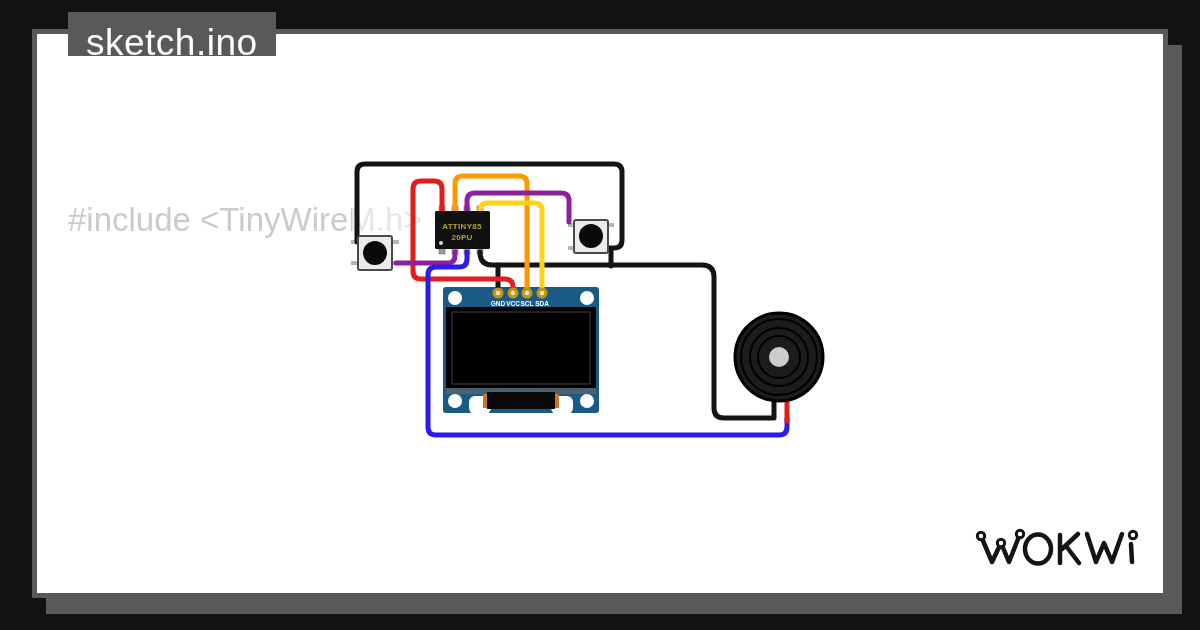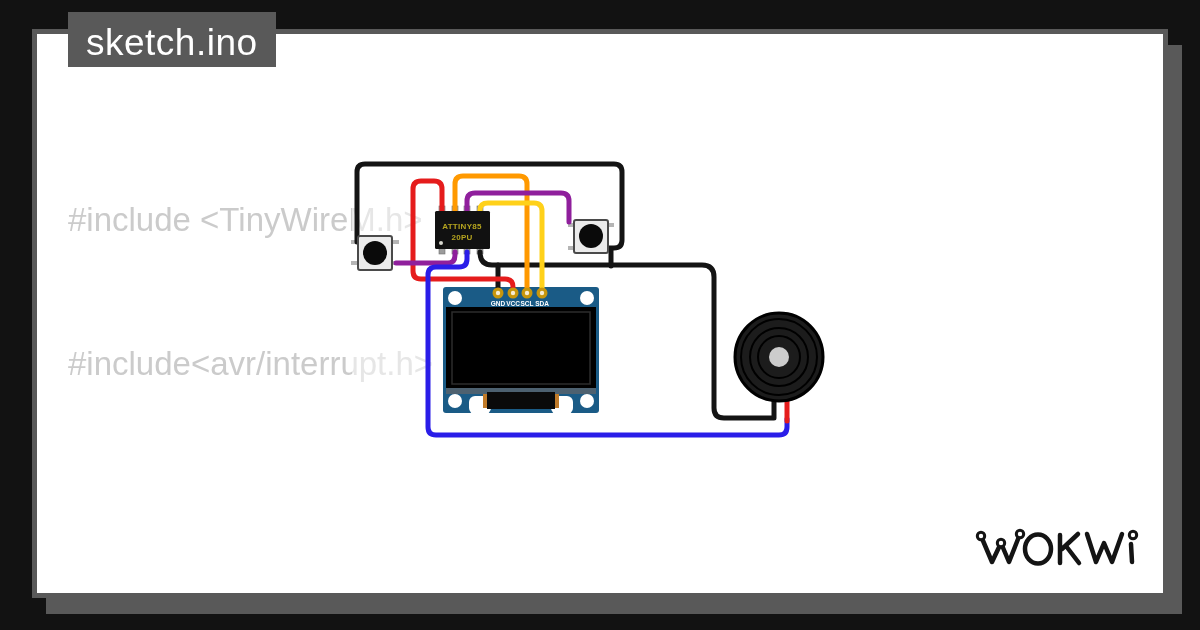--- a/index.html
+++ b/index.html
@@ -10,21 +10,21 @@
   }
   .page-shadow{
     position:absolute;left:46px;top:45px;width:1136px;height:569px;
     background:#595959;z-index:1;
   }
   .page{
     position:absolute;left:32px;top:29px;width:1136px;height:569px;
     box-sizing:border-box;background:#ffffff;border:5px solid #595959;z-index:2;
   }
   .title-bar{
-    position:absolute;left:68px;top:12px;height:55px;z-index:6;
+    position:absolute;left:68px;top:12px;height:44px;z-index:6;
     background:#595959;color:#ffffff;font-size:37px;line-height:61px;
     padding:0 18px;letter-spacing:0.5px;
   }
   .code-block{
     position:absolute;left:68px;top:100px;z-index:3;
     color:#cbcbcb;font-size:33px;line-height:48px;white-space:pre;
   }
   .code-line{height:48px;}
   .circuit-svg{position:absolute;left:0;top:0;z-index:4;}
   .logo-svg{position:absolute;left:975px;top:520px;z-index:5;}
@@ -36,21 +36,20 @@
 
 <div class="page-shadow"></div>
 <div class="page"></div>
 
 <div class="title-bar">
   <span>sketch.ino</span>
 </div>
 
 <div class="code-block">
   <div class="code-line">#include &lt;TinyWireM.h&gt;</div>
-  <div class="code-line">#include&lt;avr/interrupt.h&gt;</div>
   <div class="code-line"></div>
   
   
   
   
   
   
 </div>
 
 <svg class="circuit-svg" width="1200" height="630" viewBox="0 0 1200 630">

